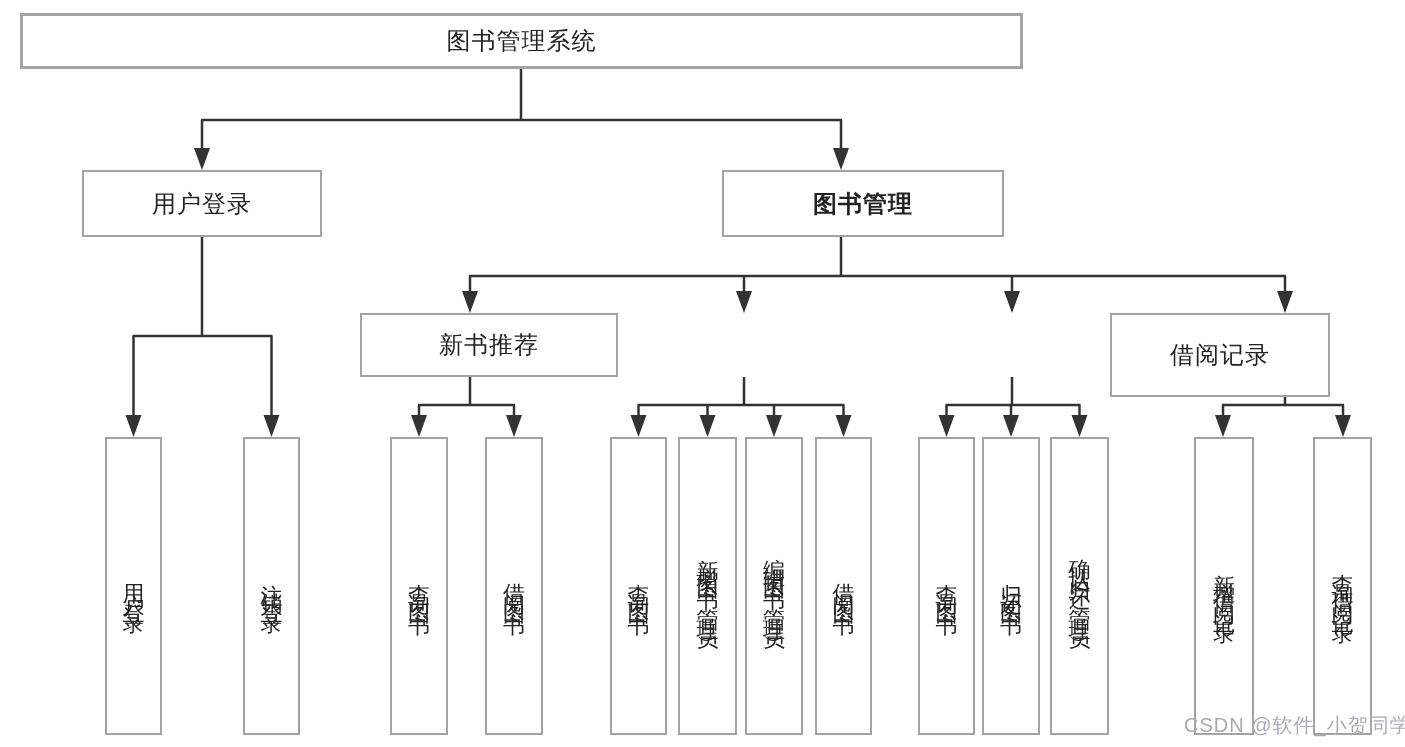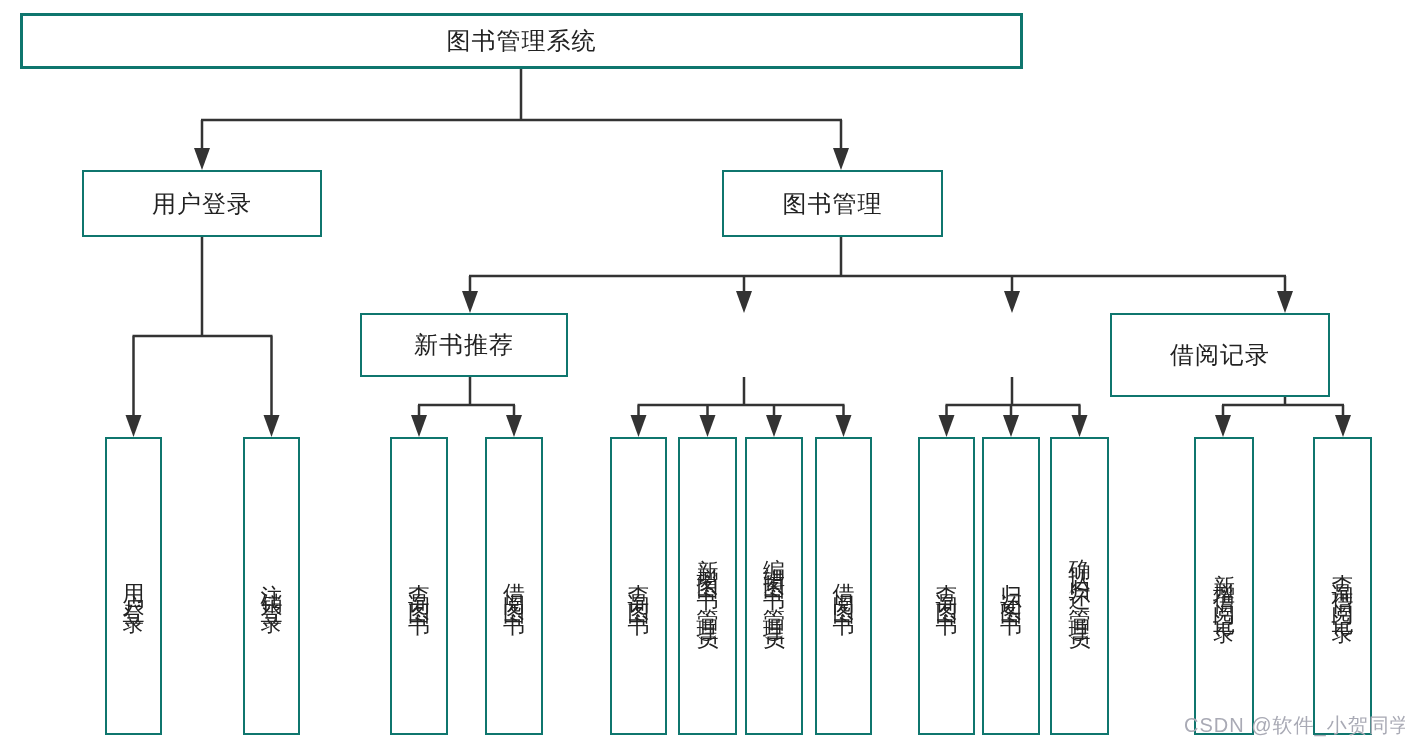--- a/index.html
+++ b/index.html
@@ -15,21 +15,21 @@
   svg.wires {
     position: absolute;
     left: 0; top: 0;
     width: 1405px; height: 747px;
     z-index: 1;
   }
   .node {
     position: absolute;
     box-sizing: border-box;
     background: #ffffff;
-    border: 2px solid #0f766e;
+    border: 2px solid #a3a3a3;
     display: flex;
     align-items: center;
     justify-content: center;
     z-index: 2;
     font-size: 24px;
     letter-spacing: 1px;
     white-space: nowrap;
   }
   .node.root { border-width: 3px; }
   .node.leaf {
@@ -91,23 +91,23 @@
       <polygon points="1003,415 1019,415 1011,437"></polygon>
       <polygon points="1071.5,415 1087.5,415 1079.5,437"></polygon>
       <polygon points="1215,415 1231,415 1223,437"></polygon>
       <polygon points="1335,415 1351,415 1343,437"></polygon>
     </g>
   </svg>
 
   <div class="node root" style="left:20px; top:13px; width:1003px; height:56px;">图书管理系统</div>
 
   <div class="node" style="left:82px; top:170px; width:240px; height:67px;">用户登录</div>
-  <div class="node" style="left:722px; top:170px; width:221px; height:67px;">图书管理</div>
+  <div class="node" style="left:722px; top:170px; width:282px; height:67px;font-weight:bold;">图书管理</div>
 
-  <div class="node" style="left:360px; top:313px; width:208px; height:64px;">新书推荐</div>
+  <div class="node" style="left:360px; top:313px; width:258px; height:64px;">新书推荐</div>
   <div class="node" style="left:1110px; top:313px; width:220px; height:84px;">借阅记录</div>
 
   <div class="node leaf" style="left:105px; top:437px; width:57px; height:298px;">用户登录</div>
   <div class="node leaf" style="left:243px; top:437px; width:57px; height:298px;">注销登录</div>
 
   <div class="node leaf" style="left:390px; top:437px; width:58px; height:298px;">查询图书</div>
   <div class="node leaf" style="left:485px; top:437px; width:58px; height:298px;">借阅图书</div>
 
   <div class="node leaf" style="left:610px; top:437px; width:57px; height:298px;">查询图书</div>
   <div class="node leaf" style="left:678px; top:437px; width:59px; height:298px;">新增图书（管理员）</div>

